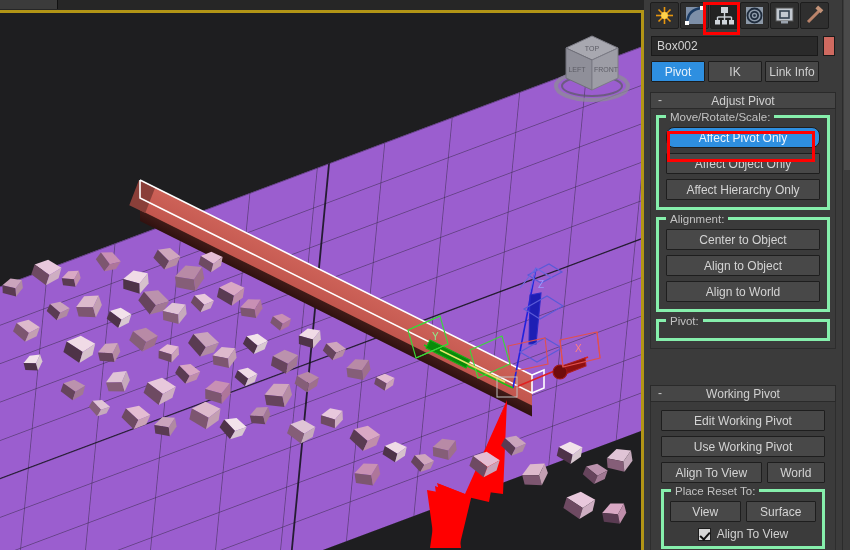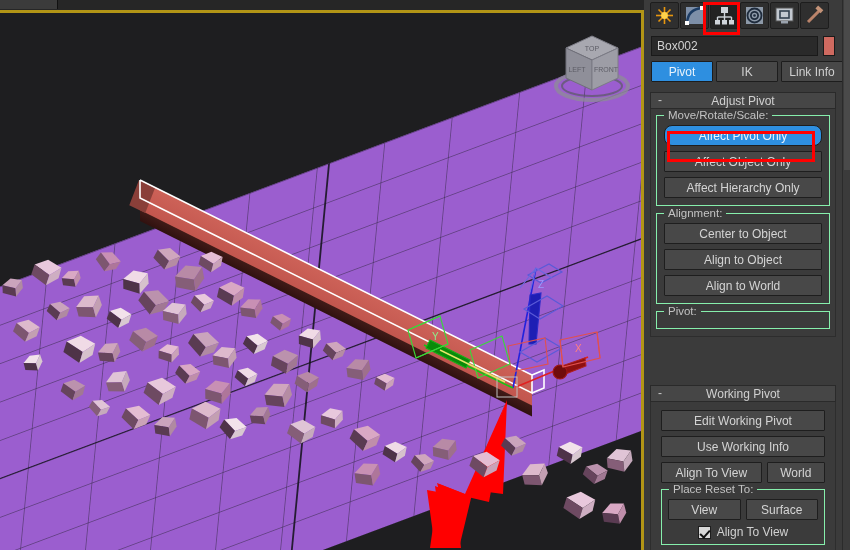--- a/index.html
+++ b/index.html
@@ -100,39 +100,39 @@
   #namerow { position:absolute; left:0; top:34px; width:198px; height:24px; padding:0 7px;
     display:flex; align-items:center; gap:5px;}
   #name-input {
     flex:1; height:20px; background:#2a2a2a; border:1px solid #1a1a1a;
     color:#d2d2d2; font-size:12px; padding:0 5px; line-height:20px;
     font-family:"Liberation Sans", sans-serif;
   }
   #color-swatch { width:22px; height:20px; background:#cf6a60; border:1px solid #1a1a1a; cursor:pointer;}
 
   
-  #subtabs { position:absolute; left:7px; top:61px; width:192px; height:21px; display:flex; gap:3px;}
+  #subtabs { position:absolute; left:7px; top:61px; width:168px; height:21px; display:flex; gap:3px;}
   .subtab {
     flex:1; height:21px; border:1px solid #1d1d1d; background:#484848;
     color:#cfcfcf; font-size:12px; display:flex; align-items:center; justify-content:center;
     cursor:pointer; border-radius:1px;
   }
   .subtab.active { background:#2e8fe0; color:#e8f2fb; }
 
   
   .rollout { position:absolute; left:6px; width:186px; }
   .rollout-head {
     height:17px; background:#464646; border:1px solid #2a2a2a;
     color:#d0d0d0; font-size:12px; display:flex; align-items:center;
     justify-content:center; position:relative; cursor:pointer;
   }
   .rollout-head .minus { position:absolute; left:7px; top:0; line-height:15px; font-size:12px; color:#c8c8c8;}
   .rollout-body { border:1px solid #2d2d2d; border-top:none; background:#3b3b3b; padding:6px 5px 7px 5px;}
 
-  .group { border:1px solid #86efac; margin-bottom:7px; padding:9px 7px 7px 7px; position:relative;}
+  .group { border:3px solid #86efac; margin-bottom:7px; padding:9px 7px 7px 7px; position:relative;}
   .group > .glabel {
     position:absolute; left:7px; top:-7px; background:#3b3b3b; padding:0 4px;
     color:#c2c2c2; font-size:11.5px; line-height:13px;
   }
   .mbtn {
     width:100%; height:21px; background:#484848; border:1px solid #1e1e1e;
     color:#d4d4d4; font-size:12px; display:flex; align-items:center; justify-content:center;
     margin-bottom:5px; cursor:pointer; border-radius:1px;
   }
   .mbtn:last-child { margin-bottom:0; }
@@ -641,21 +641,21 @@
     </div>
   </div>
 
   <div class="rollout" style="top:385px;">
     <div class="rollout-head">
       <span class="minus">-</span>
       <span>Working Pivot</span>
     </div>
     <div class="rollout-body" style="padding:8px 10px 7px 10px;">
       <div class="mbtn">Edit Working Pivot</div>
-      <div class="mbtn">Use Working Info</div>
+      <div class="mbtn">Use Working Pivot</div>
       <div class="rowbtns">
         <div class="mbtn" style="flex:1.75;">Align To View</div>
         <div class="mbtn" style="flex:1;">World</div>
       </div>
       <div class="group" style="margin-bottom:0;padding:9px 6px 5px 6px;">
         <span class="glabel">Place Reset To:</span>
         <div class="rowbtns" style="margin-bottom:2px;">
           <div class="mbtn">View</div>
           <div class="mbtn">Surface</div>
         </div>

